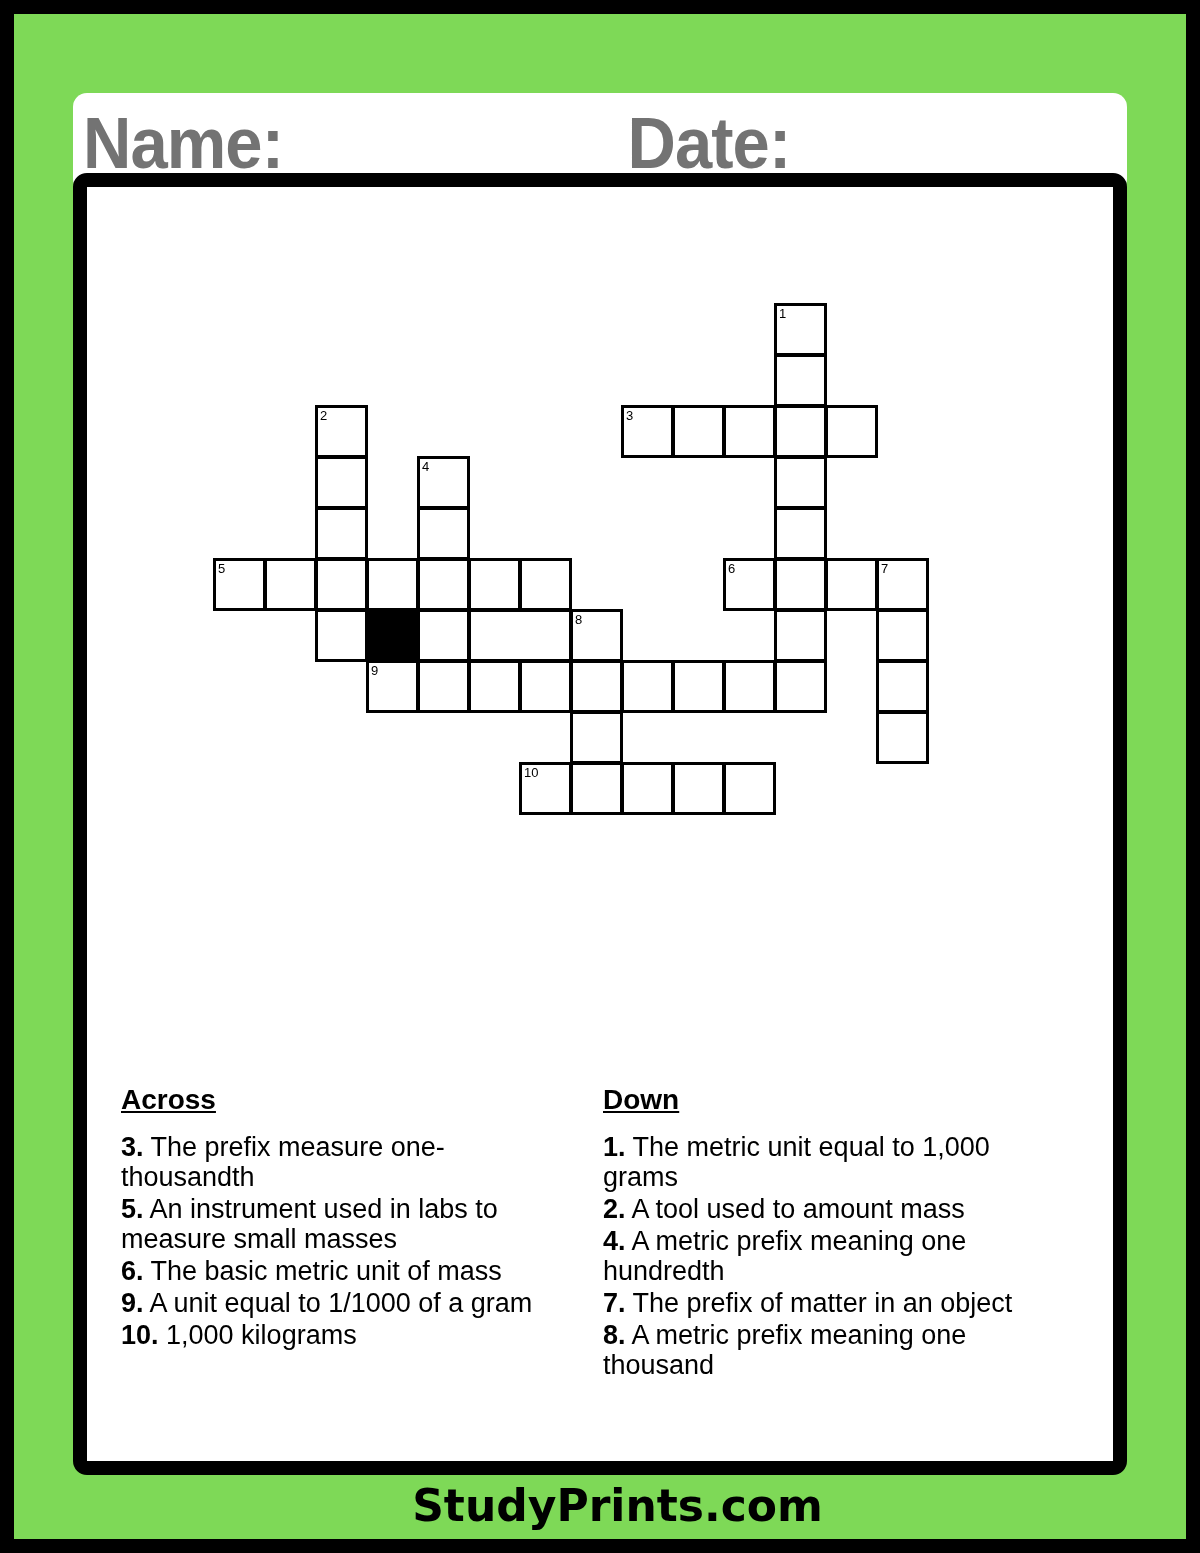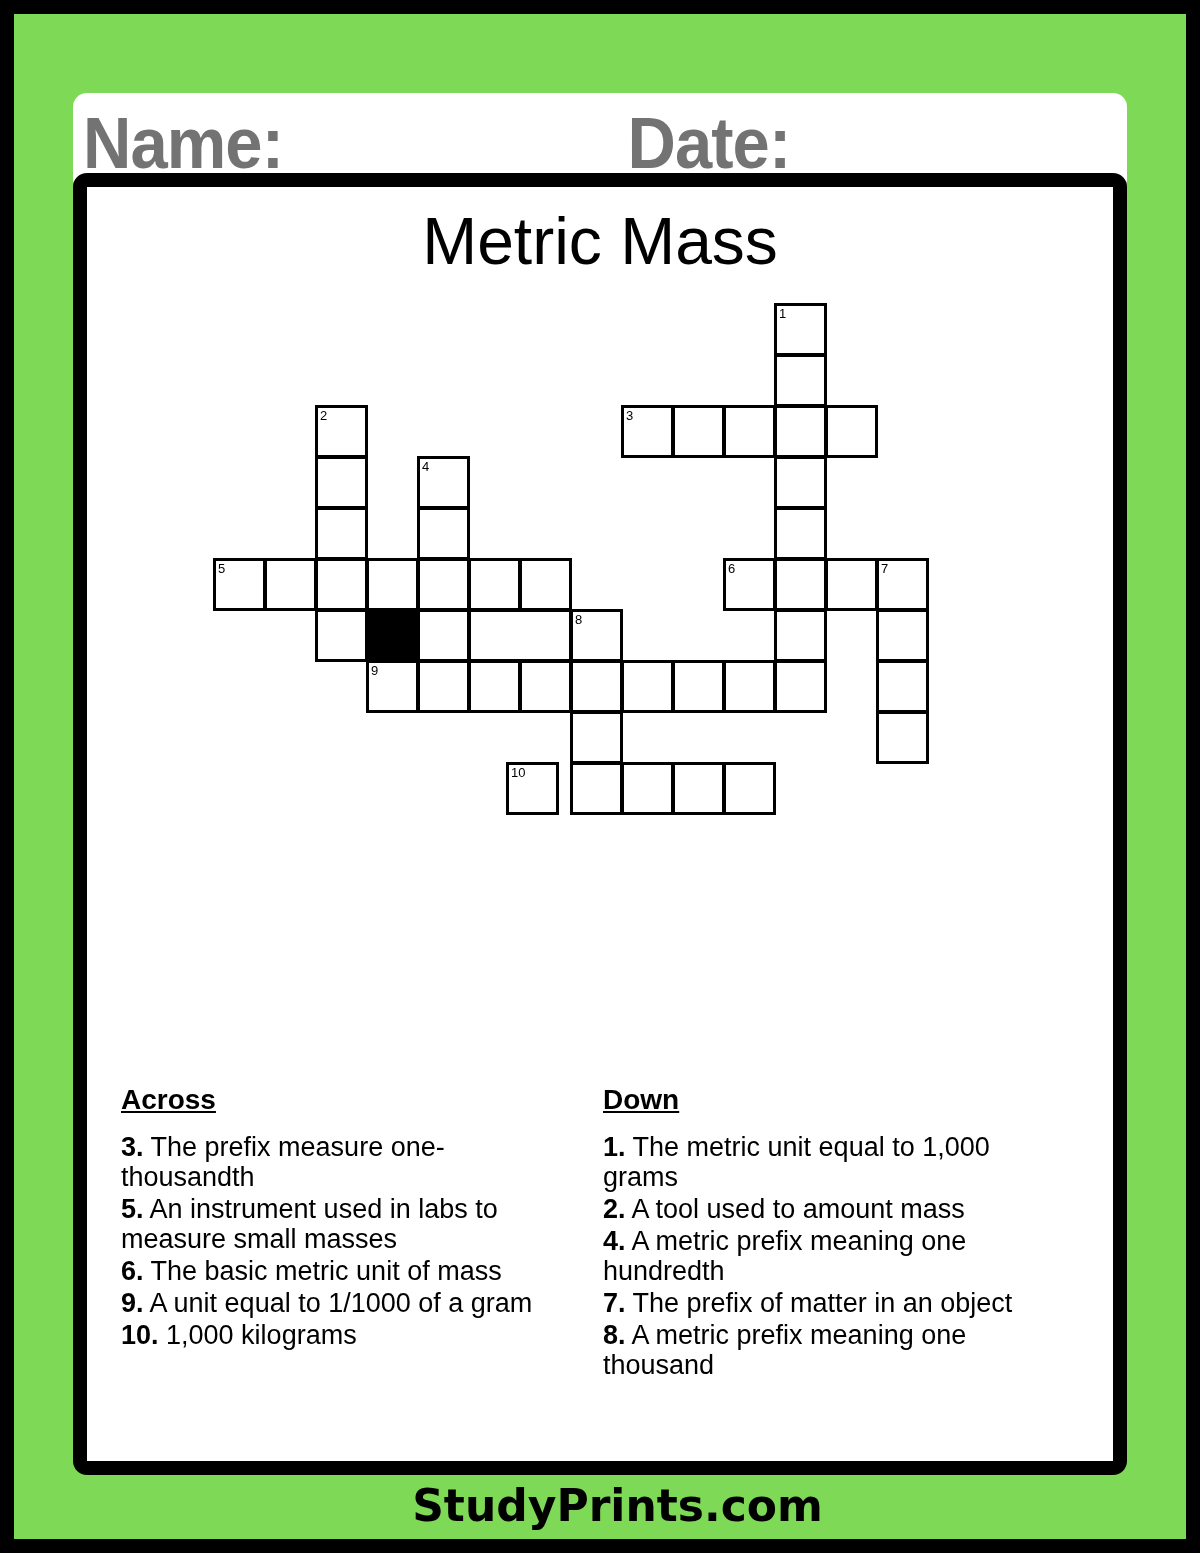--- a/index.html
+++ b/index.html
@@ -55,21 +55,20 @@
   </style>
 </head>
 <body>
 
 <div class="page">
   <div class="name-box">
     <span>Name:_________ Date: _____</span>
   </div>
 
   <div class="main-box">
-    <div class="title">Metric Mass</div>
 
     <div class="grid" id="grid">
         <div class="cell" style="left: 687px; top: 116px;">
           <span class="num">1</span>
         </div>
         <div class="cell" style="left: 687px; top: 167px;"></div>
         <div class="cell" style="left: 228px; top: 218px;">
           <span class="num">2</span>
         </div>
         <div class="cell" style="left: 534px; top: 218px;">
@@ -120,21 +119,21 @@
         <div class="cell" style="left: 381px; top: 473px;"></div>
         <div class="cell" style="left: 432px; top: 473px;"></div>
         <div class="cell" style="left: 483px; top: 473px;"></div>
         <div class="cell" style="left: 534px; top: 473px;"></div>
         <div class="cell" style="left: 585px; top: 473px;"></div>
         <div class="cell" style="left: 636px; top: 473px;"></div>
         <div class="cell" style="left: 687px; top: 473px;"></div>
         <div class="cell" style="left: 789px; top: 473px;"></div>
         <div class="cell" style="left: 483px; top: 524px;"></div>
         <div class="cell" style="left: 789px; top: 524px;"></div>
-        <div class="cell" style="left: 419px; top: 575px;">
+        <div class="cell" style="left: 432px; top: 575px;">
           <span class="num">10</span>
         </div>
         <div class="cell" style="left: 483px; top: 575px;"></div>
         <div class="cell" style="left: 534px; top: 575px;"></div>
         <div class="cell" style="left: 585px; top: 575px;"></div>
         <div class="cell" style="left: 636px; top: 575px;"></div>
       </div>
 
     <div class="clues across">
       <h3>Across</h3>

